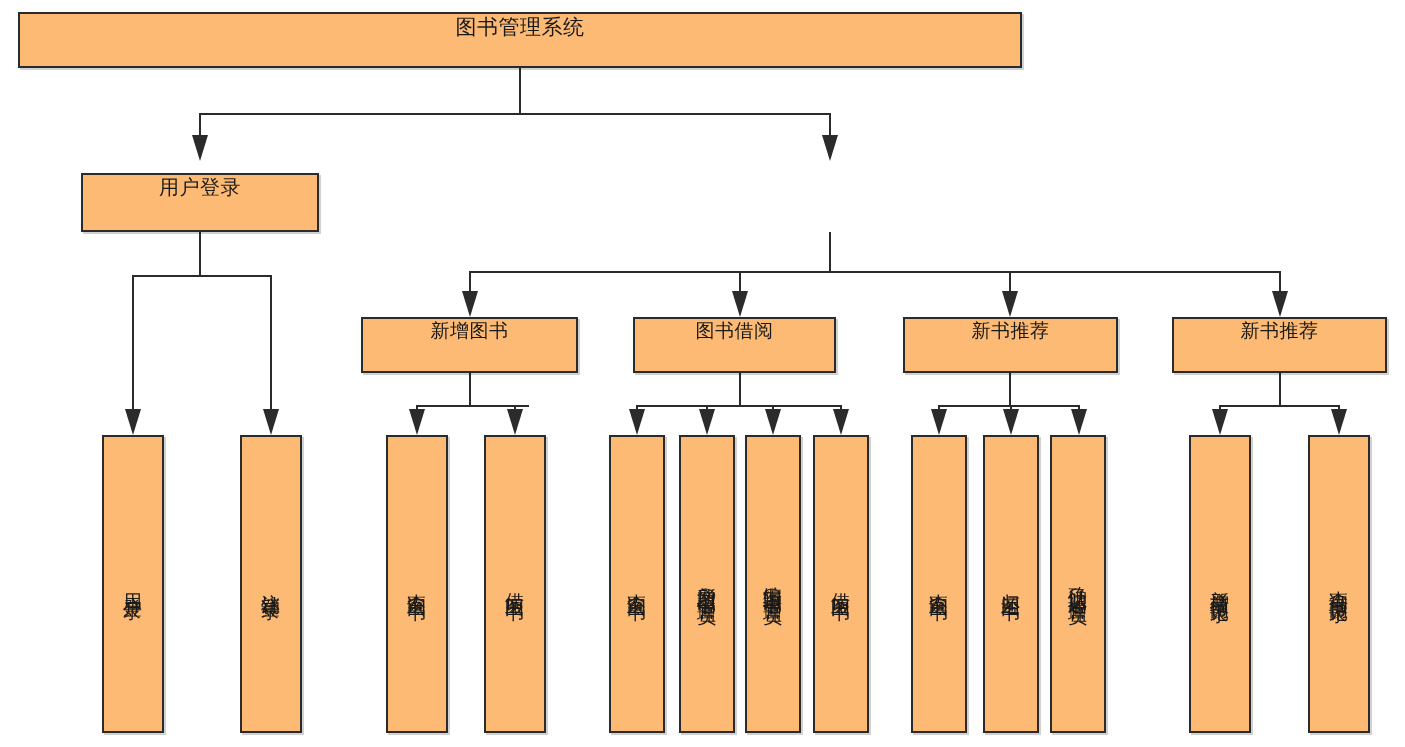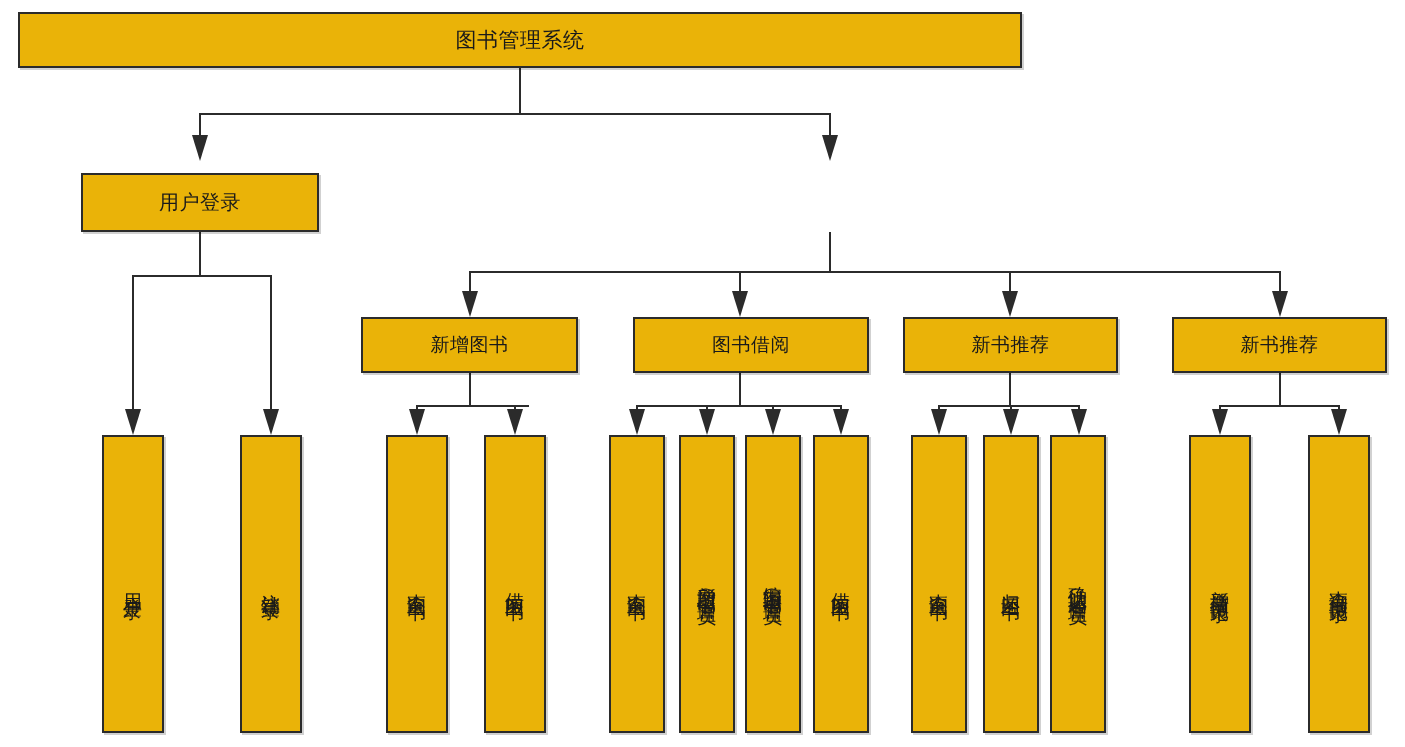--- a/index.html
+++ b/index.html
@@ -14,25 +14,24 @@
     position: relative;
     width: 1405px;
     height: 747px;
     background: #ffffff;
     overflow: hidden;
   }
   
   .node {
     position: absolute;
     box-sizing: border-box;
-    background: #eab308;
+    background: #fdba74;
     border: 2px solid #2b2b2b;
     box-shadow: 2px 2px 0 rgba(0,0,0,0.18);
     display: flex;
-    align-items: center;
     justify-content: center;
   }
   .node .label {
     color: #1a1a1a;
     text-align: center;
     line-height: 1.25;
     white-space: nowrap;
     letter-spacing: 0.5px;
   }
   
@@ -150,21 +149,21 @@
     <span class="label">图书管理系统</span>
   </div>
 
   <div class="node lvl2" style="left:81px; top:173px; width:238px; height:59px;">
     <span class="label">用户登录</span>
   </div>
 
   <div class="node lvl3" style="left:361px; top:317px; width:217px; height:56px;">
     <span class="label">新增图书</span>
   </div>
-  <div class="node lvl3" style="left:633px; top:317px; width:236px; height:56px;">
+  <div class="node lvl3" style="left:633px; top:317px; width:203px; height:56px;">
     <span class="label">图书借阅</span>
   </div>
   <div class="node lvl3" style="left:903px; top:317px; width:215px; height:56px;">
     <span class="label">新书推荐</span>
   </div>
   <div class="node lvl3" style="left:1172px; top:317px; width:215px; height:56px;">
     <span class="label">新书推荐</span>
   </div>
 
   <div class="node leaf" style="left:102px; top:435px; width:62px; height:298px;">

